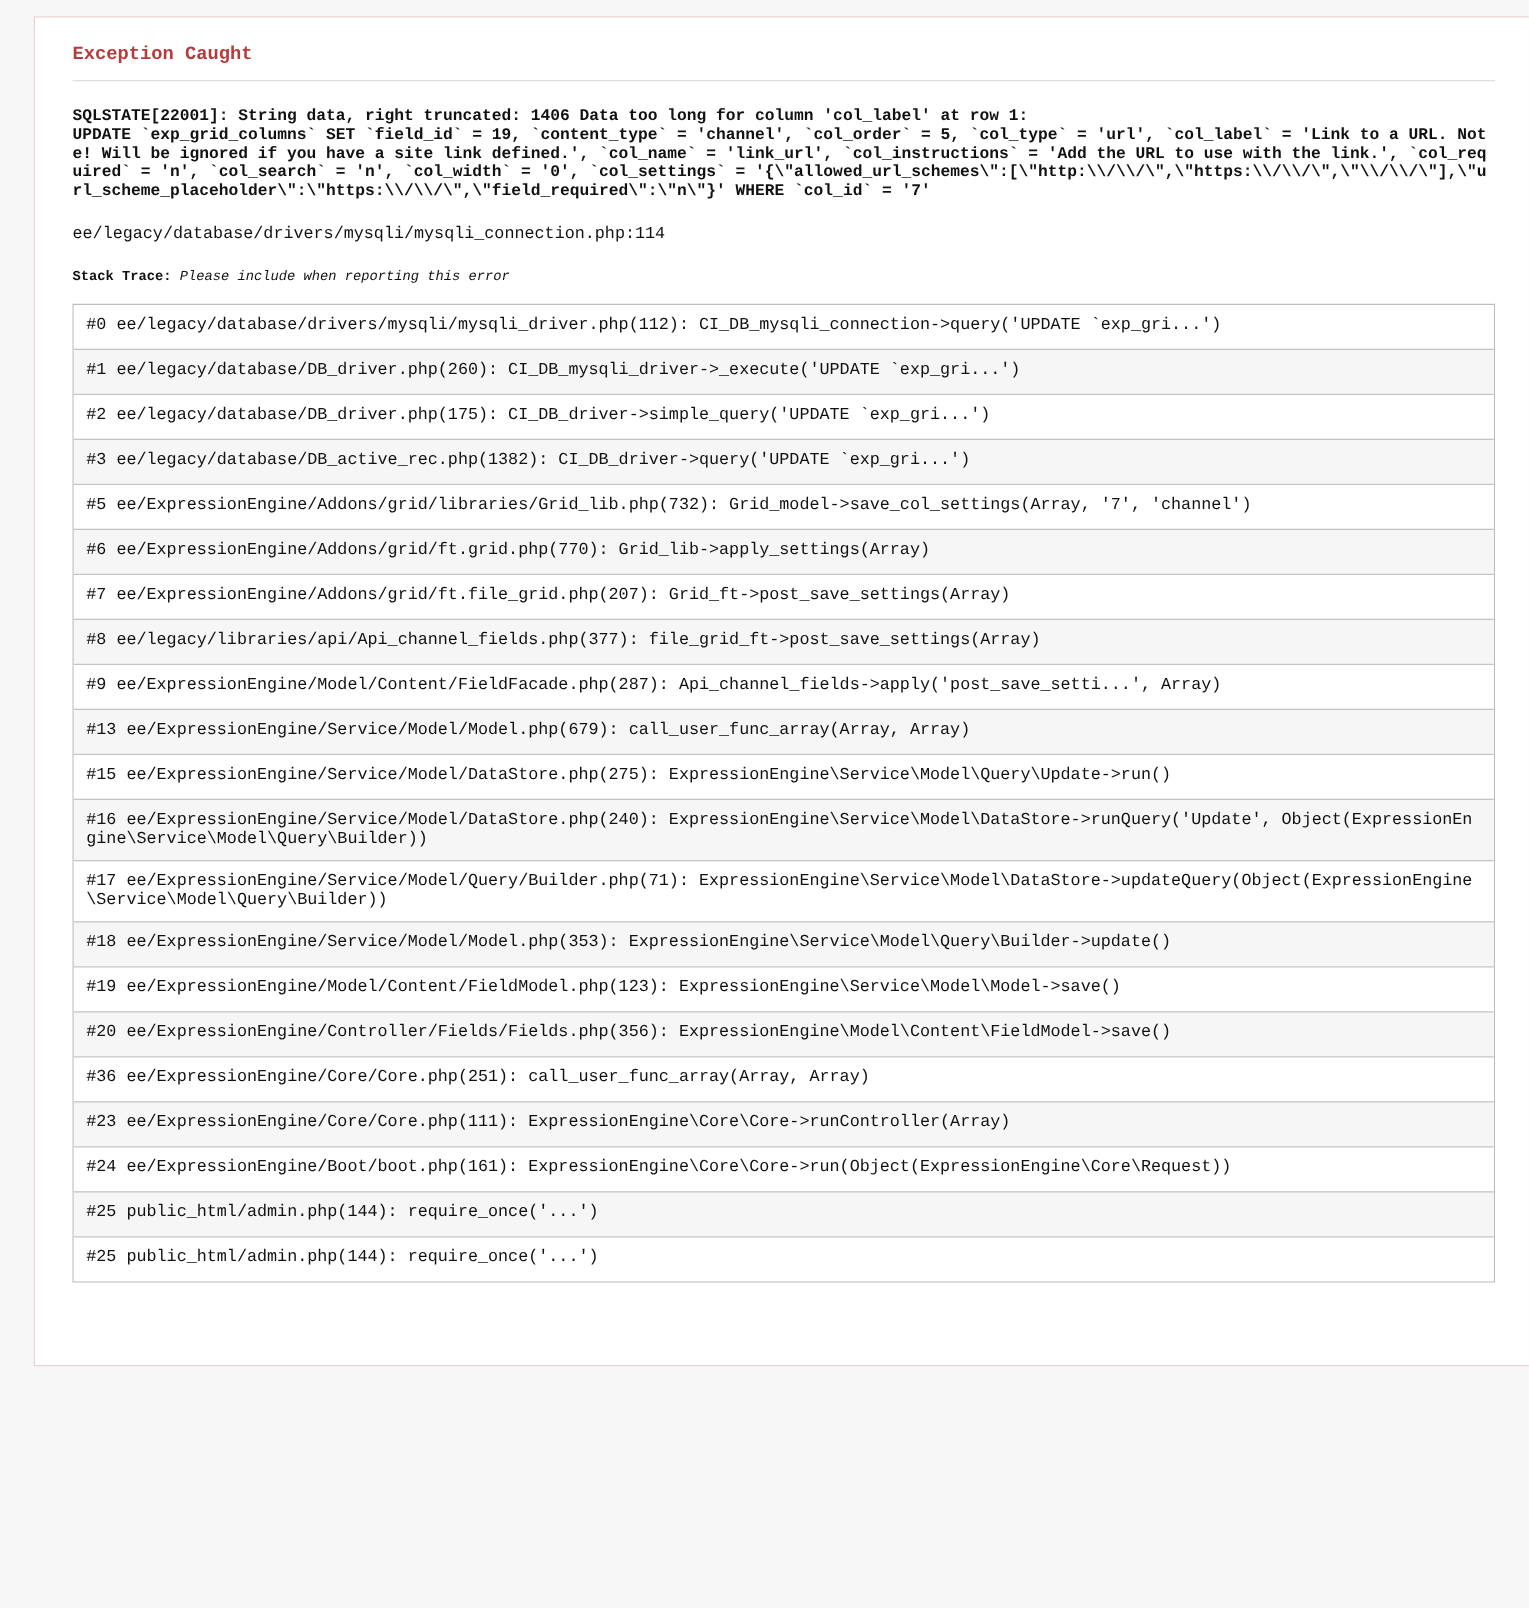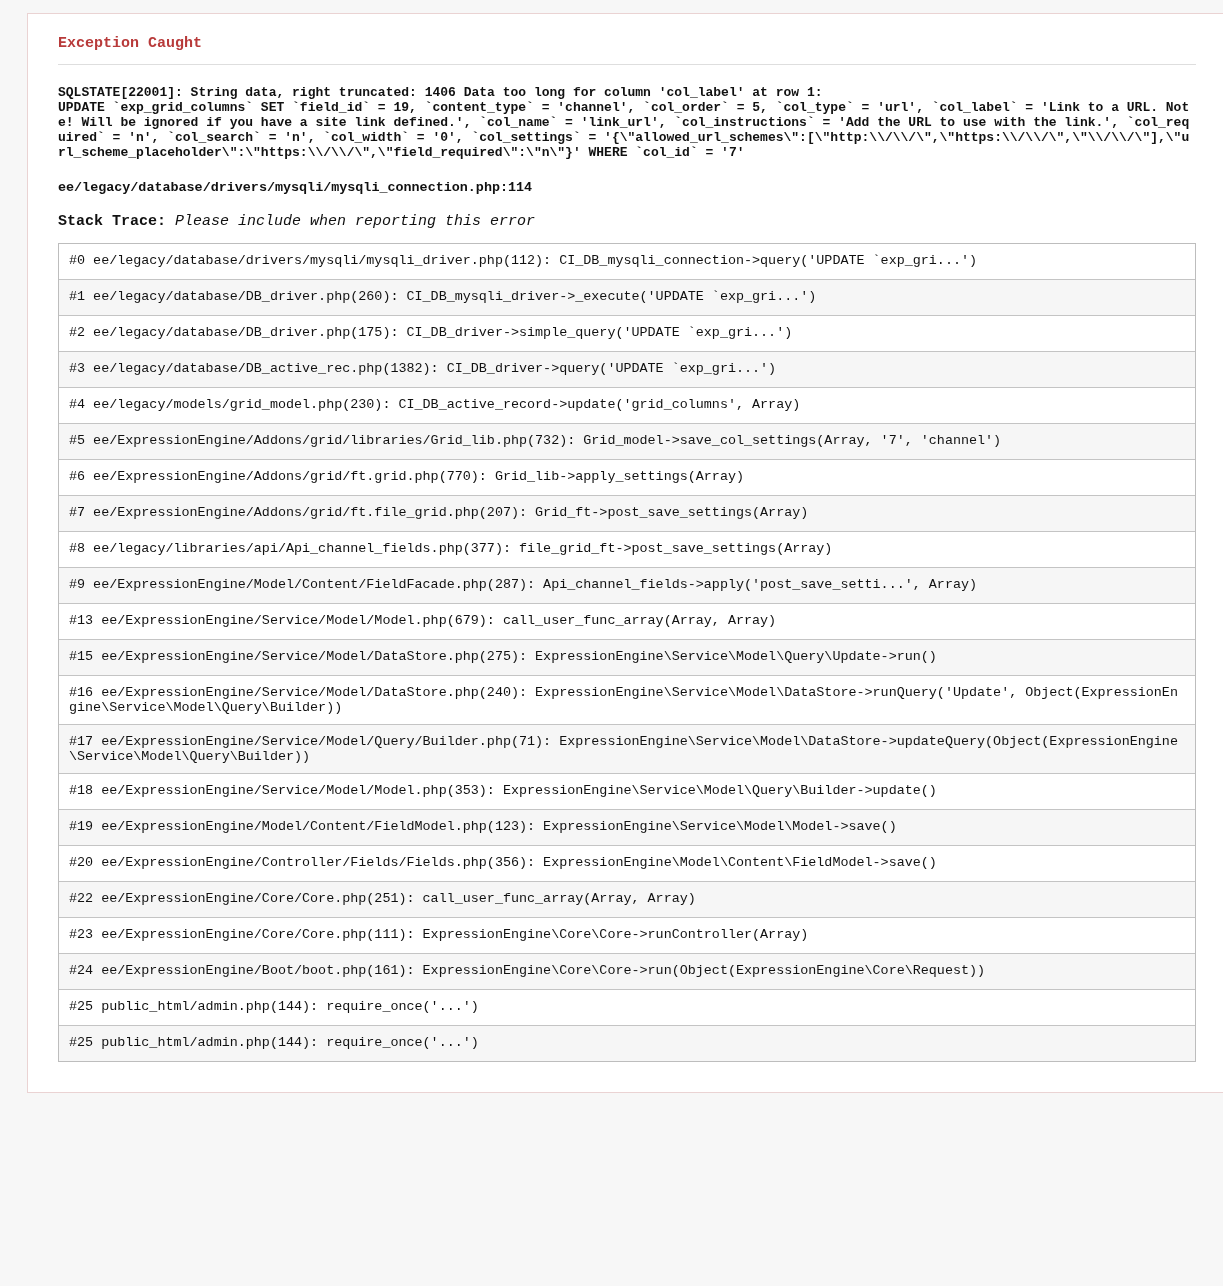--- a/index.html
+++ b/index.html
@@ -51,25 +51,24 @@
       line-height: 15px;
       white-space: pre-wrap;
       word-break: break-all;
       color: #111;
     }
     .location {
       margin: 20px 0 0 0;
       font-size: 13.4px;
       line-height: 16px;
       color: #111;
-      font-weight: bold;
     }
     .trace-label {
       margin: 18px 0 0 0;
-      font-size: 15px;
+      font-size: 11px;
       line-height: 16px;
     }
     .trace-label b { font-weight: bold; }
     .trace-label i { font-style: italic; }
     .trace {
       margin: 13px 0 0 0;
       border: 1px solid #bdbdbd;
       width: 1138px;
       box-sizing: border-box;
     }
@@ -99,33 +98,32 @@
     <div class="location">ee/legacy/database/drivers/mysqli/mysqli_connection.php:114</div>
     <div class="trace-label">
       <b>Stack Trace:</b>
       <i>Please include when reporting this error</i>
     </div>
     <div class="trace">
       <div class="trace-row">#0 ee/legacy/database/drivers/mysqli/mysqli_driver.php(112): CI_DB_mysqli_connection-&gt;query('UPDATE `exp_gri...')</div>
       <div class="trace-row">#1 ee/legacy/database/DB_driver.php(260): CI_DB_mysqli_driver-&gt;_execute('UPDATE `exp_gri...')</div>
       <div class="trace-row">#2 ee/legacy/database/DB_driver.php(175): CI_DB_driver-&gt;simple_query('UPDATE `exp_gri...')</div>
       <div class="trace-row">#3 ee/legacy/database/DB_active_rec.php(1382): CI_DB_driver-&gt;query('UPDATE `exp_gri...')</div>
-      <div class="trace-row">#4 ee/legacy/models/grid_model.php(230): CI_DB_active_record-&gt;update('grid_columns', Array)</div>
       <div class="trace-row">#5 ee/ExpressionEngine/Addons/grid/libraries/Grid_lib.php(732): Grid_model-&gt;save_col_settings(Array, '7', 'channel')</div>
       <div class="trace-row">#6 ee/ExpressionEngine/Addons/grid/ft.grid.php(770): Grid_lib-&gt;apply_settings(Array)</div>
       <div class="trace-row">#7 ee/ExpressionEngine/Addons/grid/ft.file_grid.php(207): Grid_ft-&gt;post_save_settings(Array)</div>
       <div class="trace-row">#8 ee/legacy/libraries/api/Api_channel_fields.php(377): file_grid_ft-&gt;post_save_settings(Array)</div>
       <div class="trace-row">#9 ee/ExpressionEngine/Model/Content/FieldFacade.php(287): Api_channel_fields-&gt;apply('post_save_setti...', Array)</div>
       <div class="trace-row">#13 ee/ExpressionEngine/Service/Model/Model.php(679): call_user_func_array(Array, Array)</div>
       <div class="trace-row">#15 ee/ExpressionEngine/Service/Model/DataStore.php(275): ExpressionEngine\Service\Model\Query\Update-&gt;run()</div>
       <div class="trace-row">#16 ee/ExpressionEngine/Service/Model/DataStore.php(240): ExpressionEngine\Service\Model\DataStore-&gt;runQuery('Update', Object(ExpressionEngine\Service\Model\Query\Builder))</div>
       <div class="trace-row">#17 ee/ExpressionEngine/Service/Model/Query/Builder.php(71): ExpressionEngine\Service\Model\DataStore-&gt;updateQuery(Object(ExpressionEngine\Service\Model\Query\Builder))</div>
       <div class="trace-row">#18 ee/ExpressionEngine/Service/Model/Model.php(353): ExpressionEngine\Service\Model\Query\Builder-&gt;update()</div>
       <div class="trace-row">#19 ee/ExpressionEngine/Model/Content/FieldModel.php(123): ExpressionEngine\Service\Model\Model-&gt;save()</div>
       <div class="trace-row">#20 ee/ExpressionEngine/Controller/Fields/Fields.php(356): ExpressionEngine\Model\Content\FieldModel-&gt;save()</div>
-      <div class="trace-row">#22 ee/ExpressionEngine/Core/Core.php(251): call_user_func_array(Array, Array)</div>
+      <div class="trace-row">#36 ee/ExpressionEngine/Core/Core.php(251): call_user_func_array(Array, Array)</div>
       <div class="trace-row">#23 ee/ExpressionEngine/Core/Core.php(111): ExpressionEngine\Core\Core-&gt;runController(Array)</div>
       <div class="trace-row">#24 ee/ExpressionEngine/Boot/boot.php(161): ExpressionEngine\Core\Core-&gt;run(Object(ExpressionEngine\Core\Request))</div>
       <div class="trace-row">#25 public_html/admin.php(144): require_once('...')</div>
       <div class="trace-row">#25 public_html/admin.php(144): require_once('...')</div>
     </div>
   </div>
 </div>
 
 </body></html>

